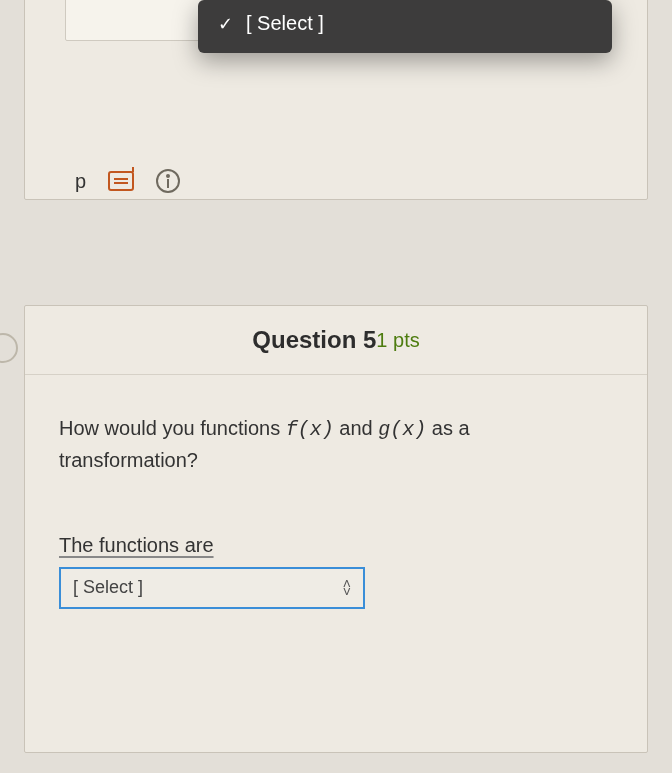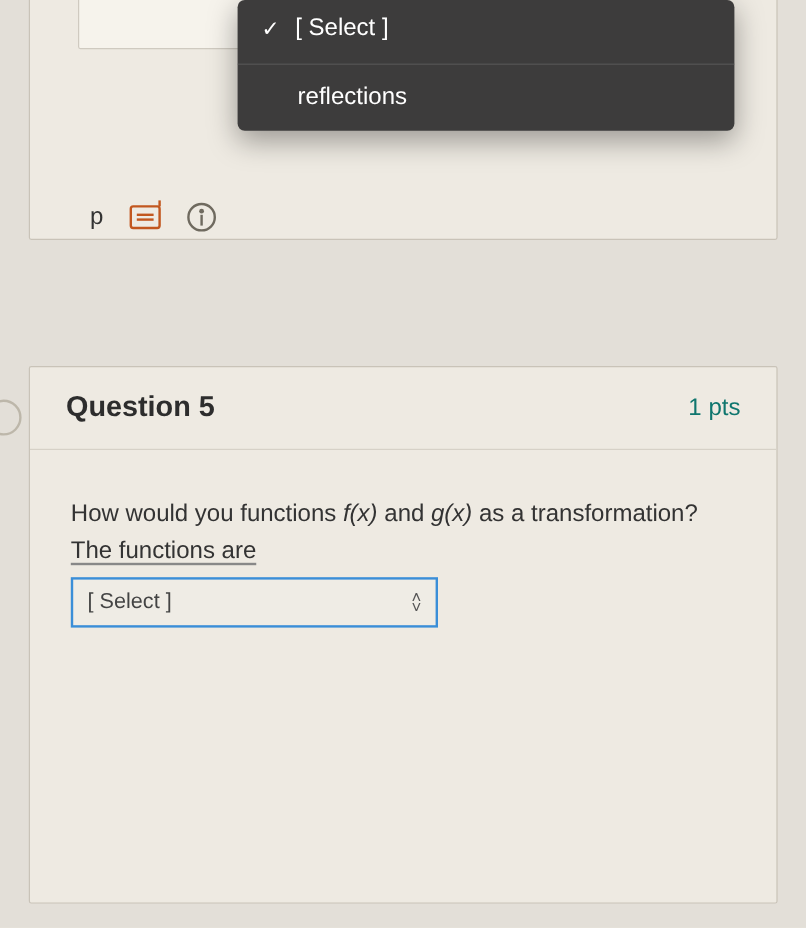--- a/index.html
+++ b/index.html
@@ -133,45 +133,46 @@
     right: 24px;
     top: 305px;
     bottom: 20px;
     background: #eeeae2;
     border: 1px solid #c9c3b8;
     border-radius: 2px;
   }
   .q5-header {
     display: flex;
     align-items: center;
-    justify-content: space-between;
+    justify-content: center;
     padding: 20px 30px 20px 30px;
     border-bottom: 1px solid #d6d1c7;
   }
   .q5-title {
     font-size: 24px;
     font-weight: 600;
     color: #2d2d2d;
   }
   .q5-pts {
     font-size: 20px;
-    color: #0f766e;
+    color: #4d7c0f;
   }
   .q5-body {
     padding: 38px 34px 0 34px;
     font-size: 20px;
     color: #333;
     line-height: 1.55;
   }
   .math {
-    font-family: Liberation Sans, sans-serif;
+    font-family: Liberation Mono, monospace;
     font-style: italic;
   }
 
   .answer-row {
+    margin-top: 54px;
   }
   .answer-lead {
     font-size: 20px;
     text-decoration: underline;
     text-decoration-color: #888;
     text-underline-offset: 4px;
   }
   .select-row {
     display: flex;
     align-items: center;
@@ -226,23 +227,20 @@
     <span class="p-letter">p</span>
     <span class="kb-icon"></span>
     <span class="access-icon"></span>
   </div>
 </div>
 
 <div class="dropdown">
   <div class="dd-item">
     <span class="dd-check">✓</span>
     <span class="dd-label">[ Select ]</span>
-  </div>
-  <div class="dd-item dd-indent">
-    <span>reflections</span>
   </div>
 </div>
 
 <div class="left-nub"></div>
 
 <div class="q5-box">
   <div class="q5-header">
     <div class="q5-title">Question 5</div>
     <div class="q5-pts">1 pts</div>
   </div>

